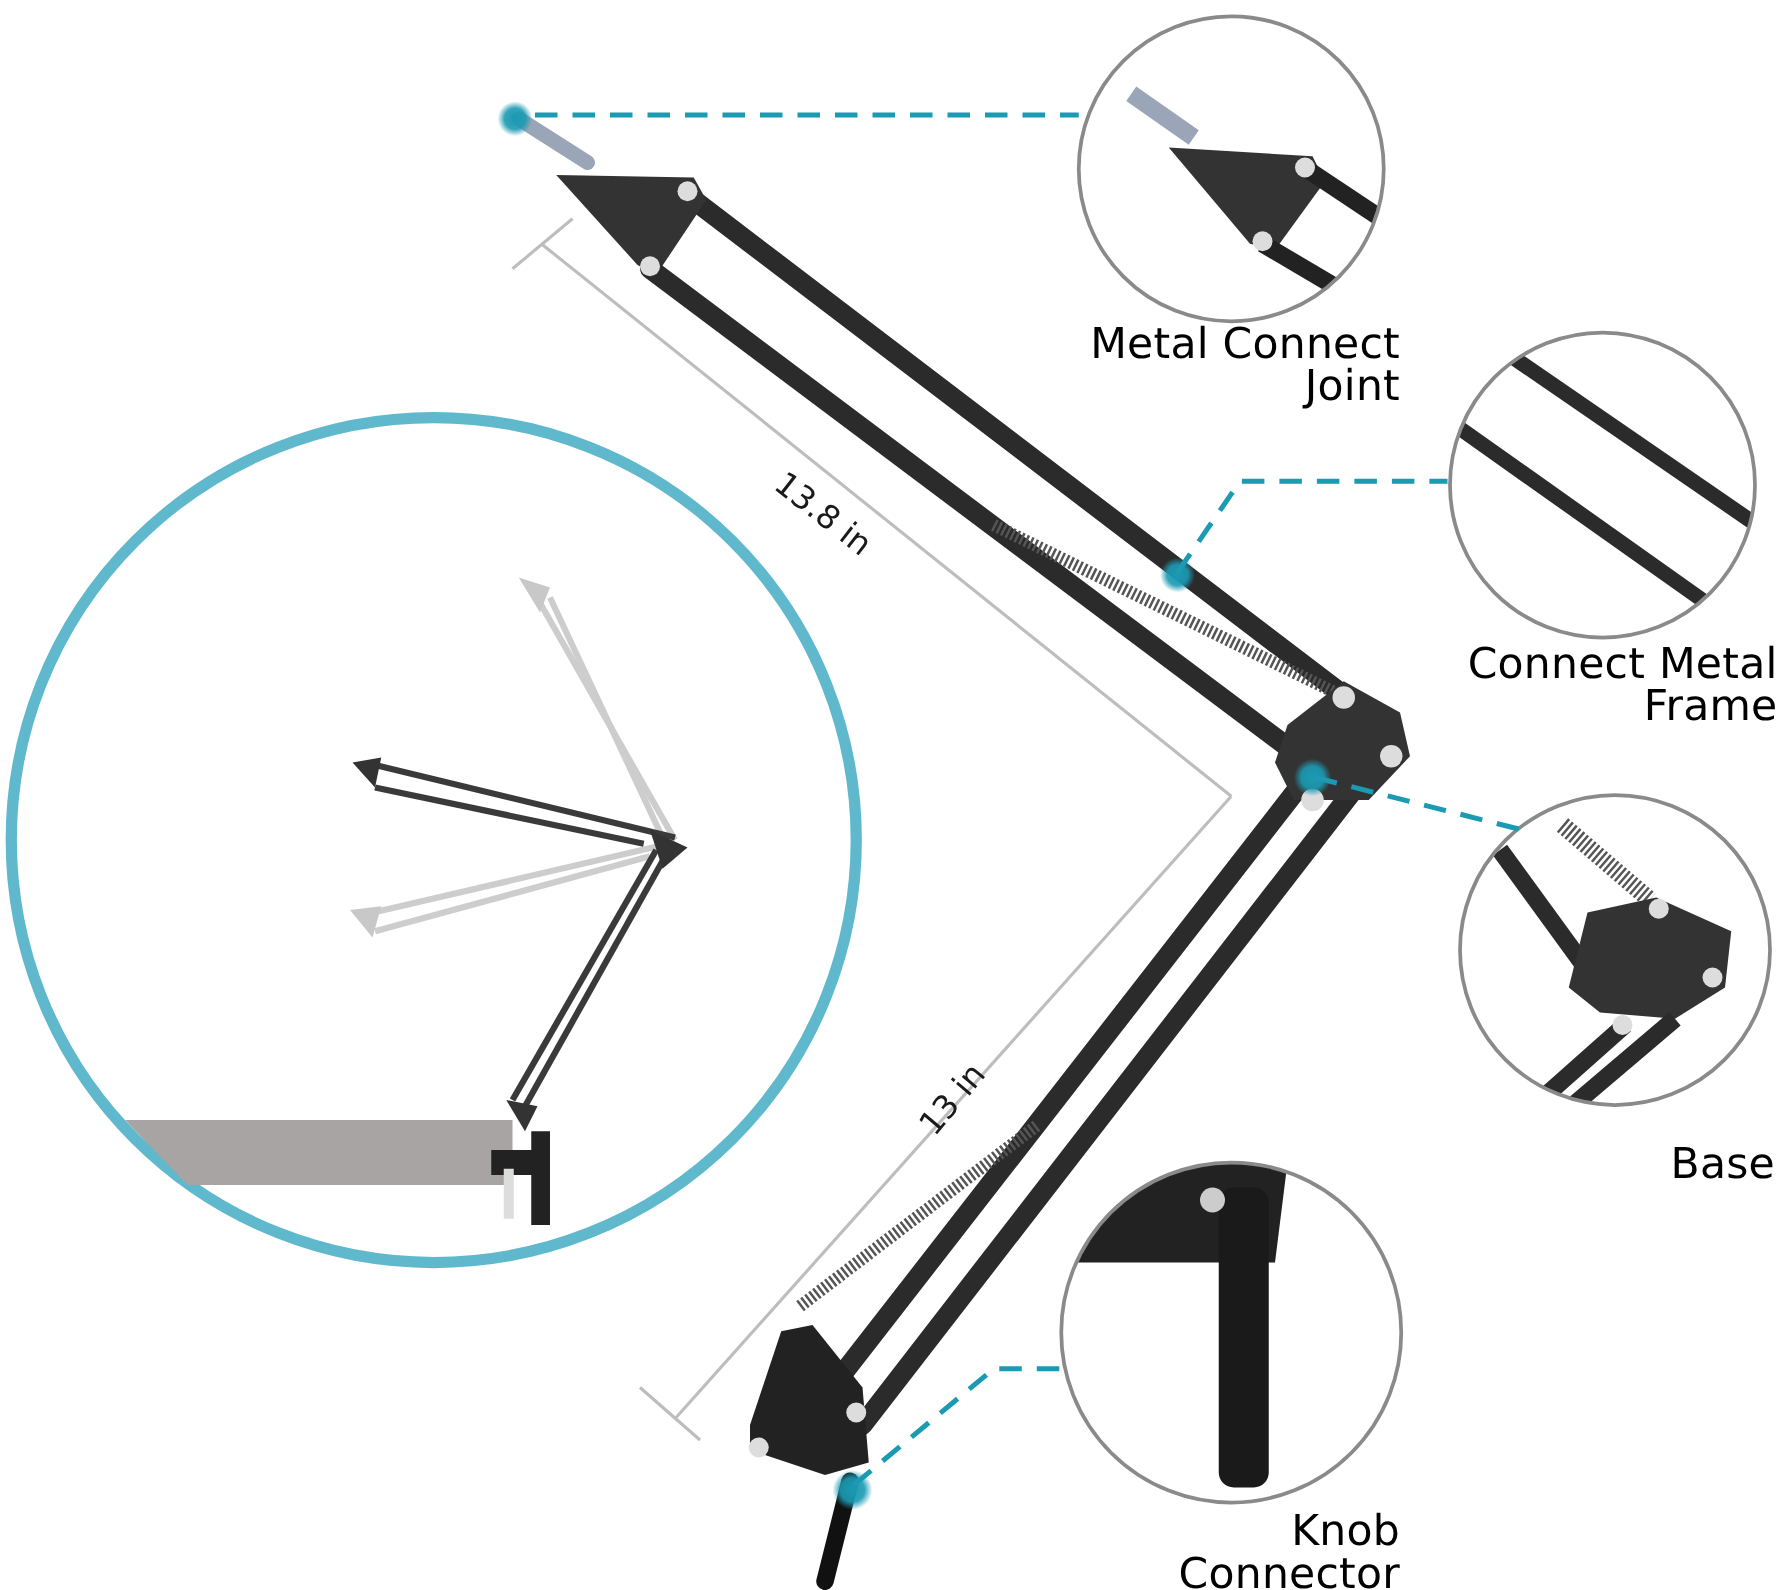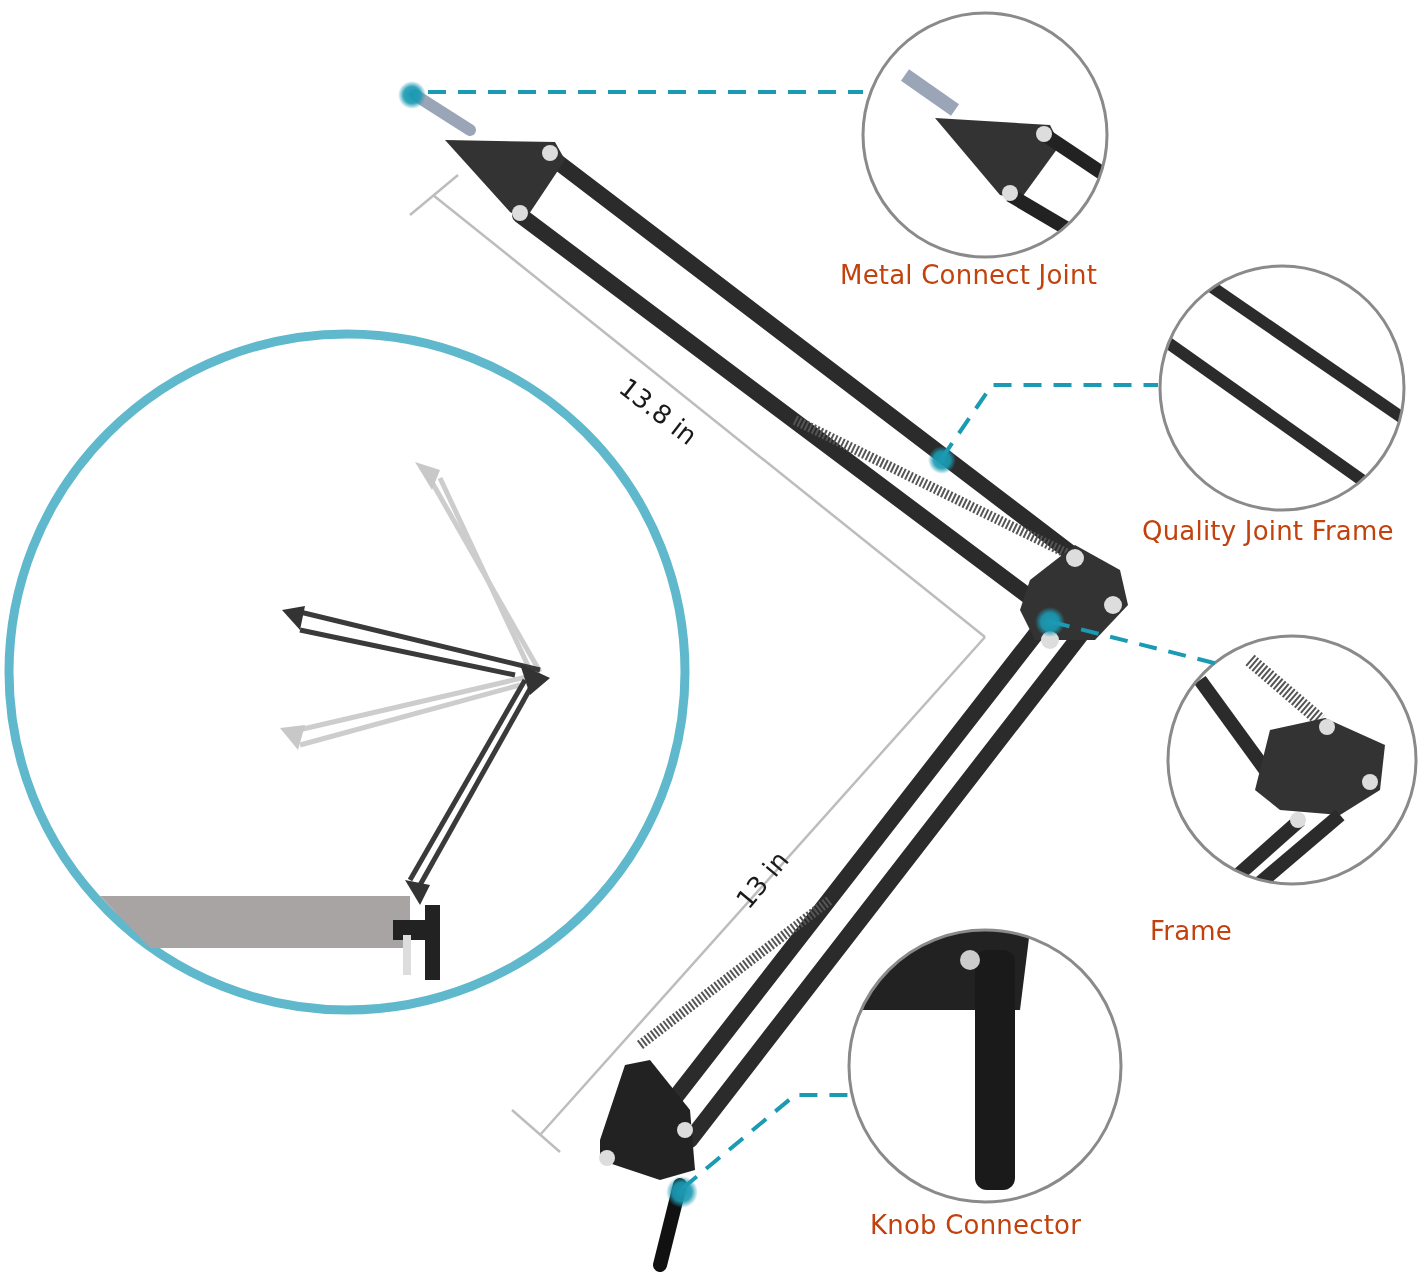--- a/index.html
+++ b/index.html
@@ -1,18 +1,18 @@
 <!DOCTYPE html>
 <html><head>
 <meta charset="utf-8">
 <style>
   html, body { margin:0; padding:0; background:#ffffff; }
   body { width:1422px; height:1272px; position:relative; overflow:hidden; font-family:"DejaVu Sans", sans-serif; }
   svg.main { position:absolute; left:0; top:0; }
-  .label { position:absolute; color:#c2410c; font-size:26px; text-align:left; font-family:"DejaVu Sans", sans-serif; letter-spacing:0.2px; line-height:34px; }
+  .label { position:absolute; color:#000000; font-size:34px; text-align:right; font-family:"DejaVu Sans", sans-serif; letter-spacing:0.2px; line-height:34px; }
   .dim { position:absolute; color:#1a1a1a; font-size:26px; white-space:nowrap; transform-origin:left top; }
 </style>
 </head>
 <body>
 
 <svg class="main" width="1422" height="1272" viewBox="0 0 1422 1272">
   <defs>
     <radialGradient id="glow" cx="50%" cy="50%" r="50%">
       <stop offset="0%" stop-color="#1b9ab3" stop-opacity="1"></stop>
       <stop offset="60%" stop-color="#1b9ab3" stop-opacity="0.9"></stop>
@@ -147,20 +147,20 @@
 
   <g>
     <circle cx="412" cy="95" r="14" fill="url(#glow)"></circle>
     <circle cx="942" cy="460" r="14" fill="url(#glow)"></circle>
     <circle cx="1050" cy="622" r="15" fill="url(#glow)"></circle>
     <circle cx="682" cy="1192" r="16" fill="url(#glow)"></circle>
   </g>
 </svg>
 
 <div class="label" style="left:840px; top:258px; width:280px;">Metal Connect Joint</div>
-<div class="label" style="left:1142px; top:514px; width:280px;">Quality Joint Frame</div>
+<div class="label" style="left:1142px; top:514px; width:280px;">Connect Metal Frame</div>
 <div class="label" style="left:1150px; top:914px; width:270px;">
-  <div>Frame</div>
+  <div>Base</div>
 </div>
 <div class="label" style="left:870px; top:1208px; width:250px;">Knob Connector</div>
 
 <div class="dim" style="left:632px; top:372px; transform:rotate(38deg);">13.8 in</div>
 <div class="dim" style="left:730px; top:895px; transform:rotate(-50deg);">13 in</div>
 
 </body></html>

